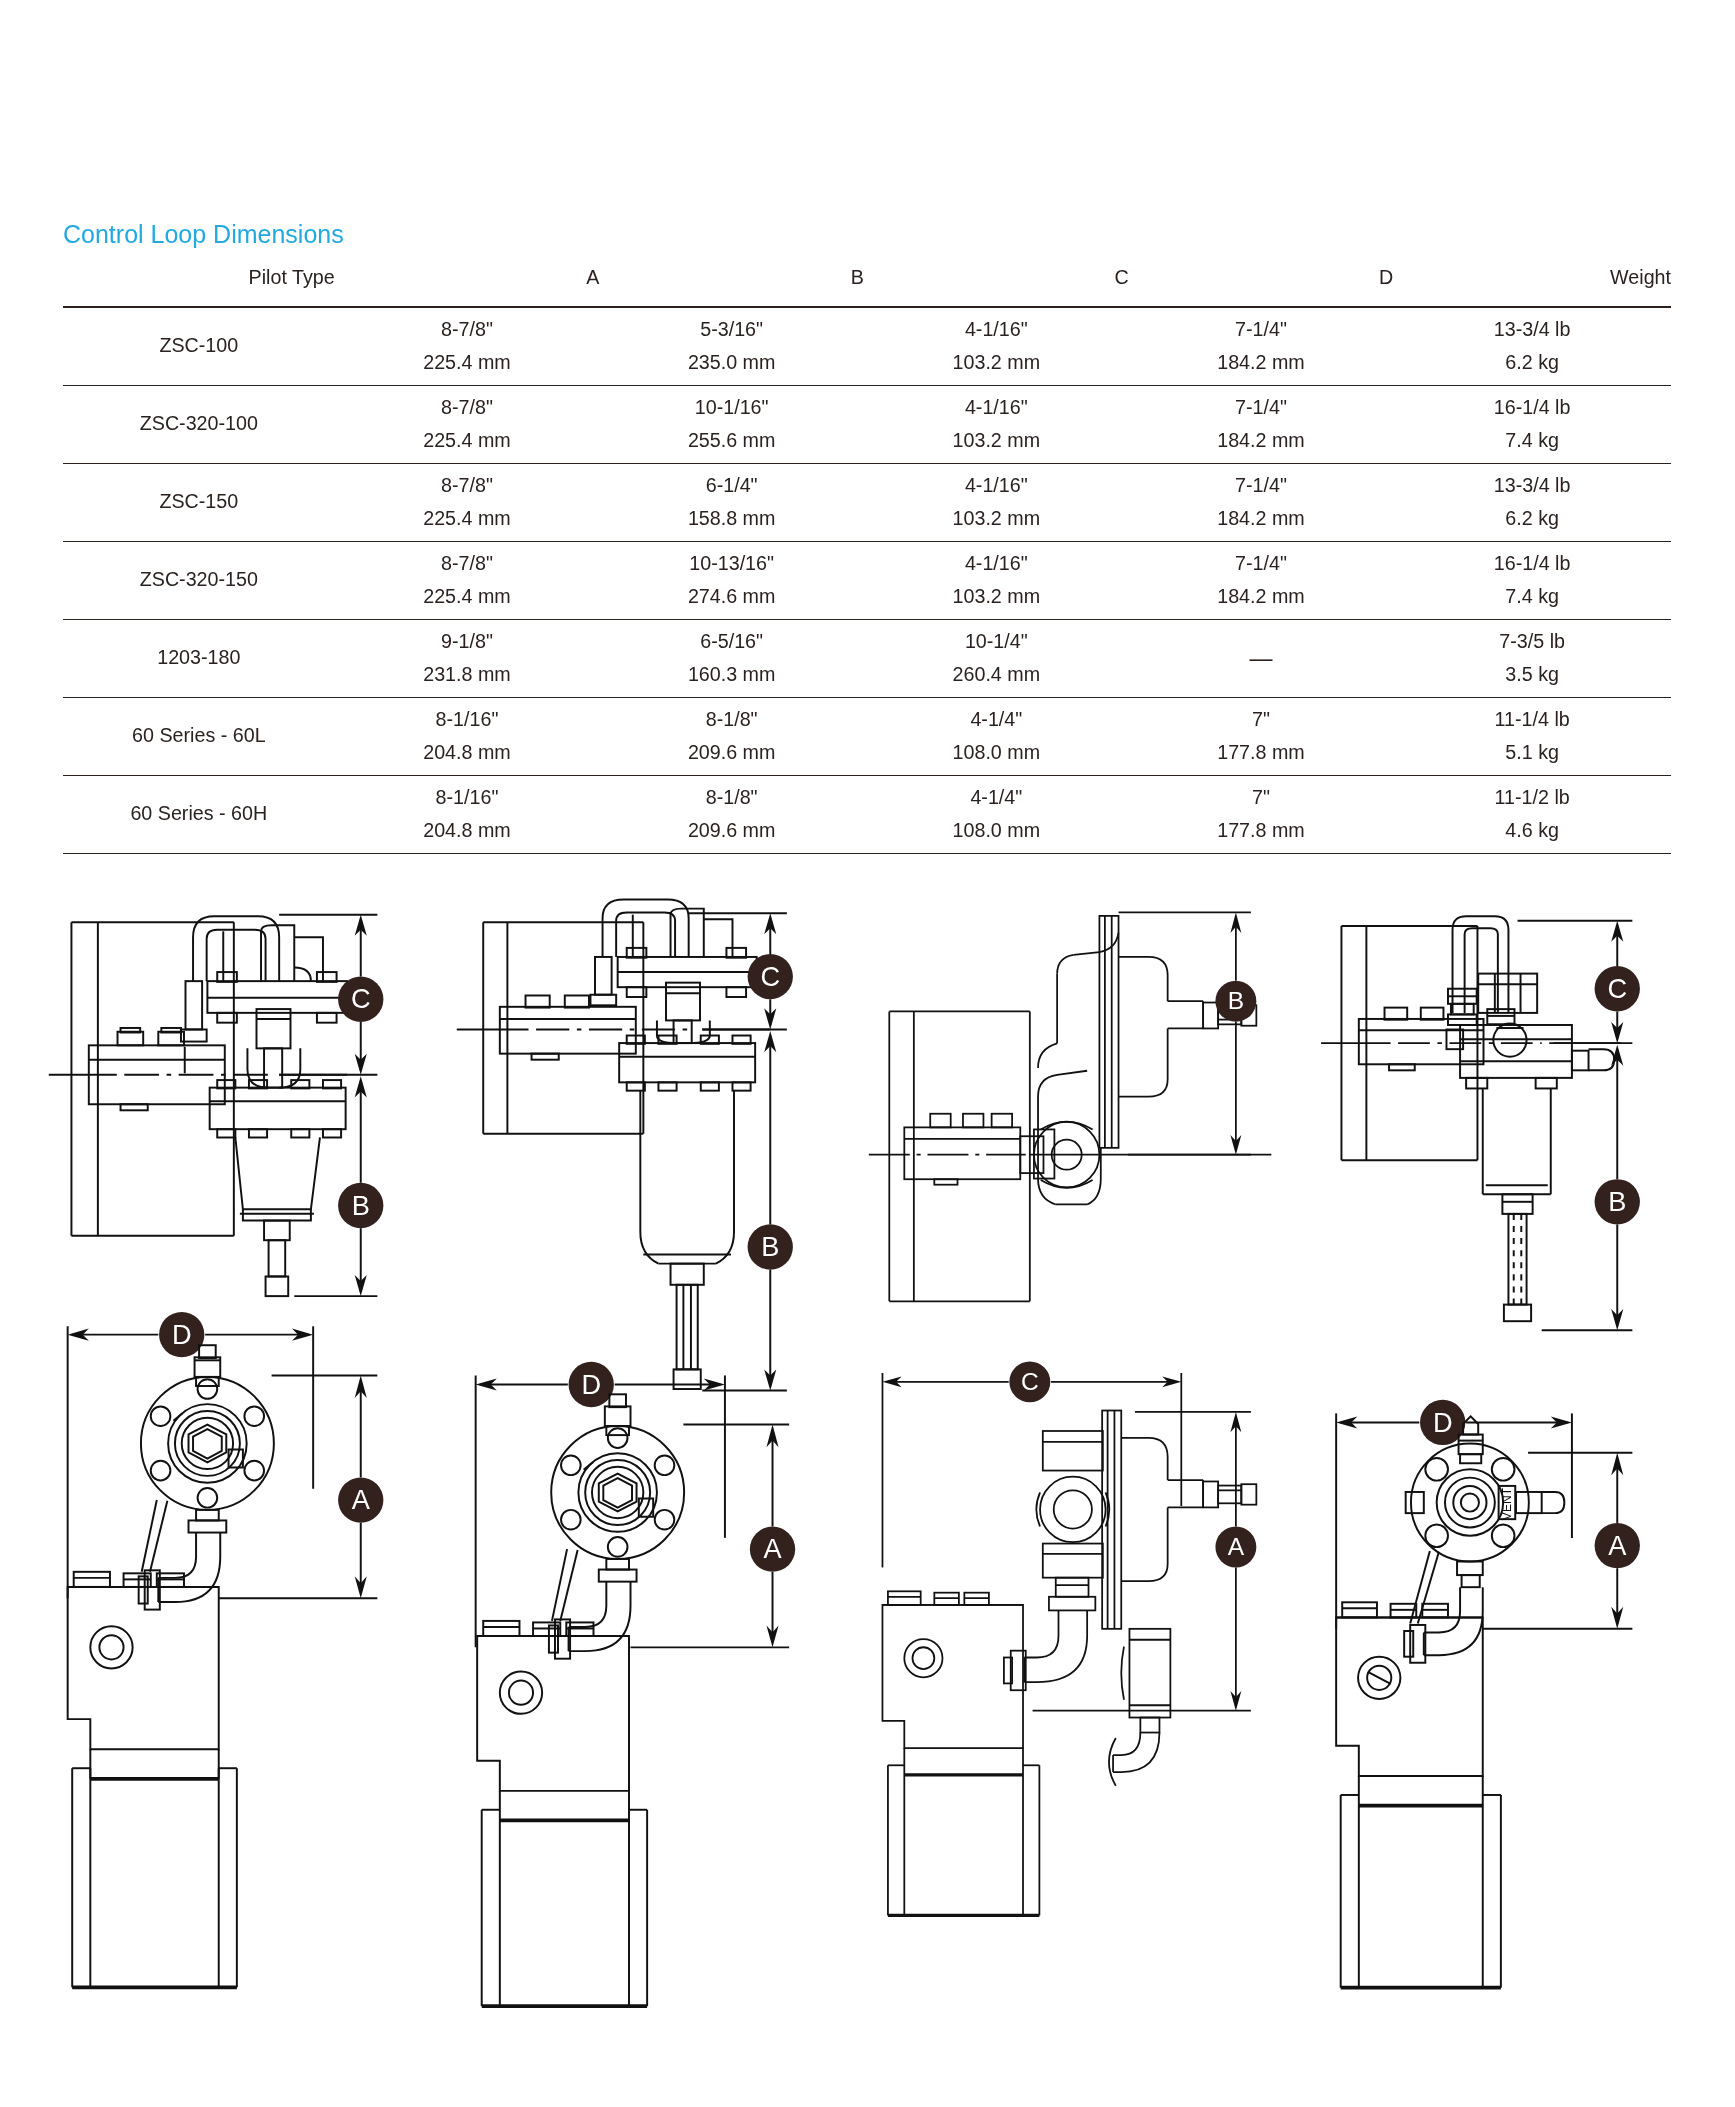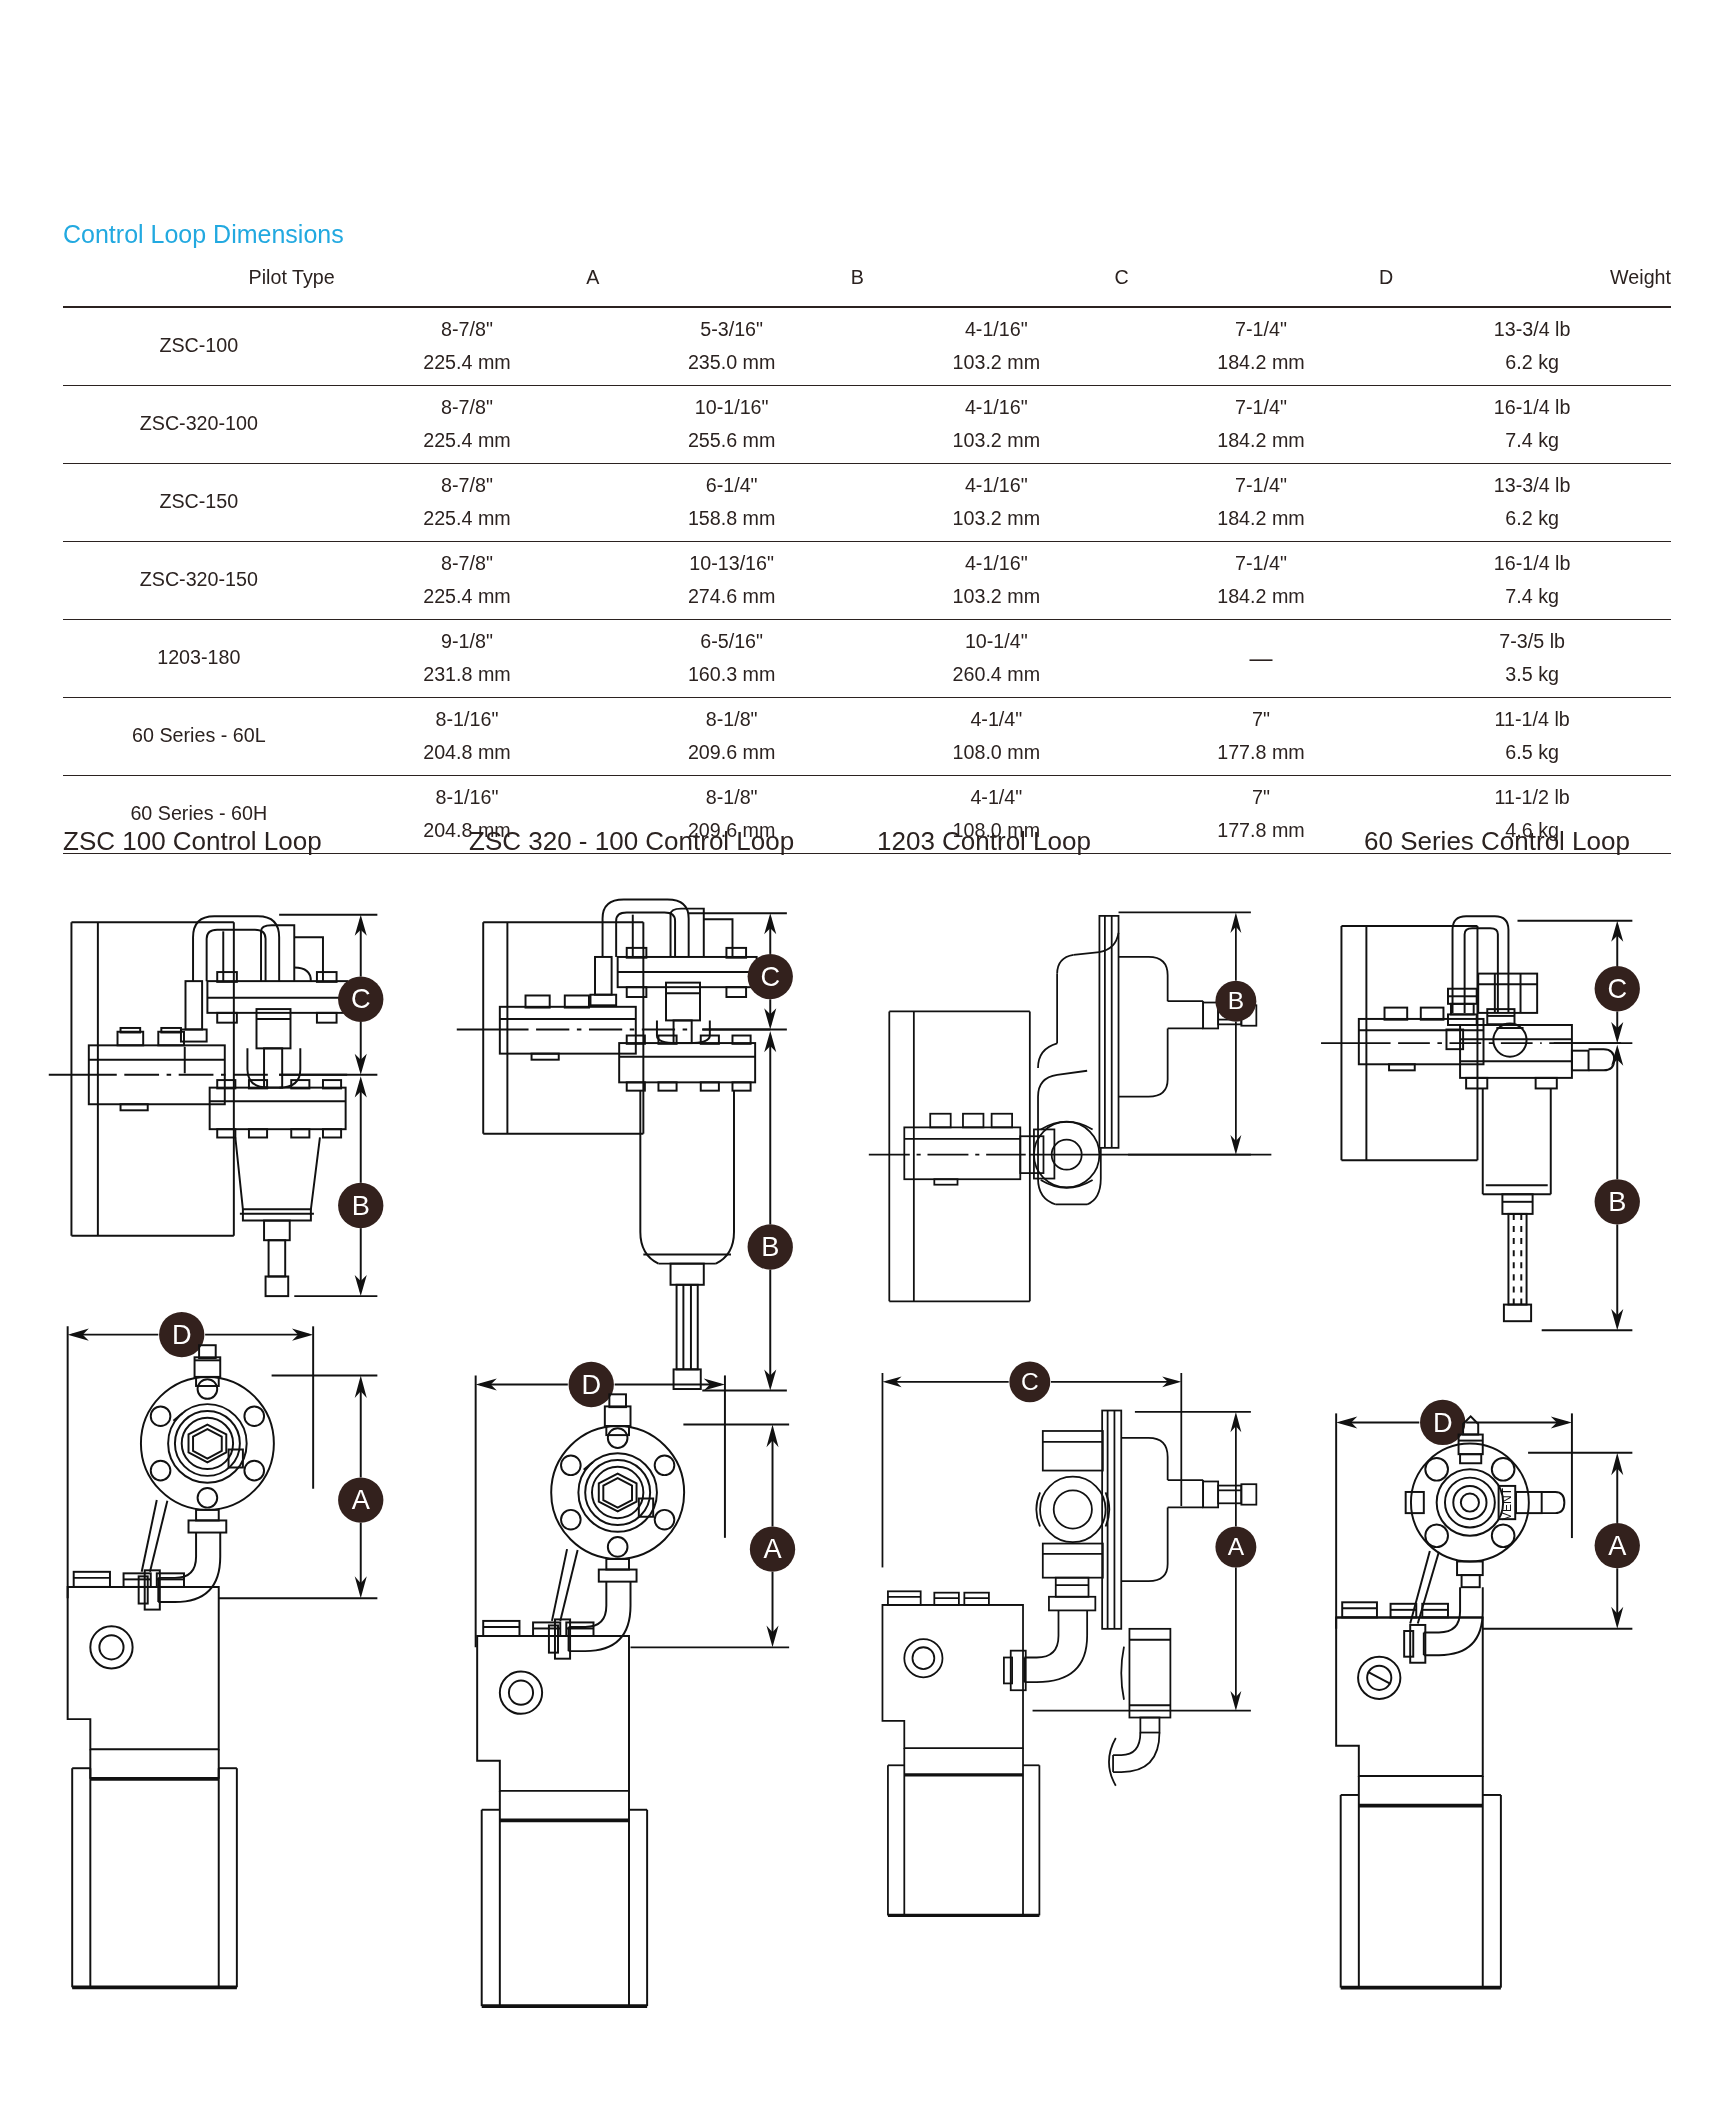--- a/index.html
+++ b/index.html
@@ -289,21 +289,21 @@
           </td>
         <td>
             <div class="cellpair">
               <span class="inch">7"</span>
               <span class="mm">177.8 mm</span>
             </div>
           </td>
         <td>
             <div class="cellpair">
               <span class="inch">11-1/4 lb</span>
-              <span class="mm">6.5 kg</span>
+              <span class="mm">5.1 kg</span>
             </div>
           </td>
       </tr>
 
       <tr>
         <td class="name">60 Series - 60H</td>
         <td>
             <div class="cellpair">
               <span class="inch">8-1/16"</span>
               <span class="mm">204.8 mm</span>
@@ -331,26 +331,20 @@
             <div class="cellpair">
               <span class="inch">11-1/2 lb</span>
               <span class="mm">4.6 kg</span>
             </div>
           </td>
       </tr>
 
     </tbody>
   </table>
 
-  <div class="dwg-titles">
-    <div class="dwg-title" id="dt0">ZSC 100 Control Loop</div>
-    <div class="dwg-title" id="dt1">ZSC 320 - 100 Control Loop</div>
-    <div class="dwg-title" id="dt2">1203 Control Loop</div>
-    <div class="dwg-title" id="dt3">60 Series Control Loop</div>
-  </div>
 
   <div class="dwg-area">
 
     <div class="dwg-col" id="col0">
       <svg viewBox="0 0 560 1600" preserveAspectRatio="xMinYMin meet">
         <g fill="none" stroke="#111" stroke-width="2.6" stroke-linecap="butt">
 
           <path d="M35 40 L35 455"></path>
           <path d="M70 40 L70 455"></path>
           <path d="M35 40 L250 40"></path>

